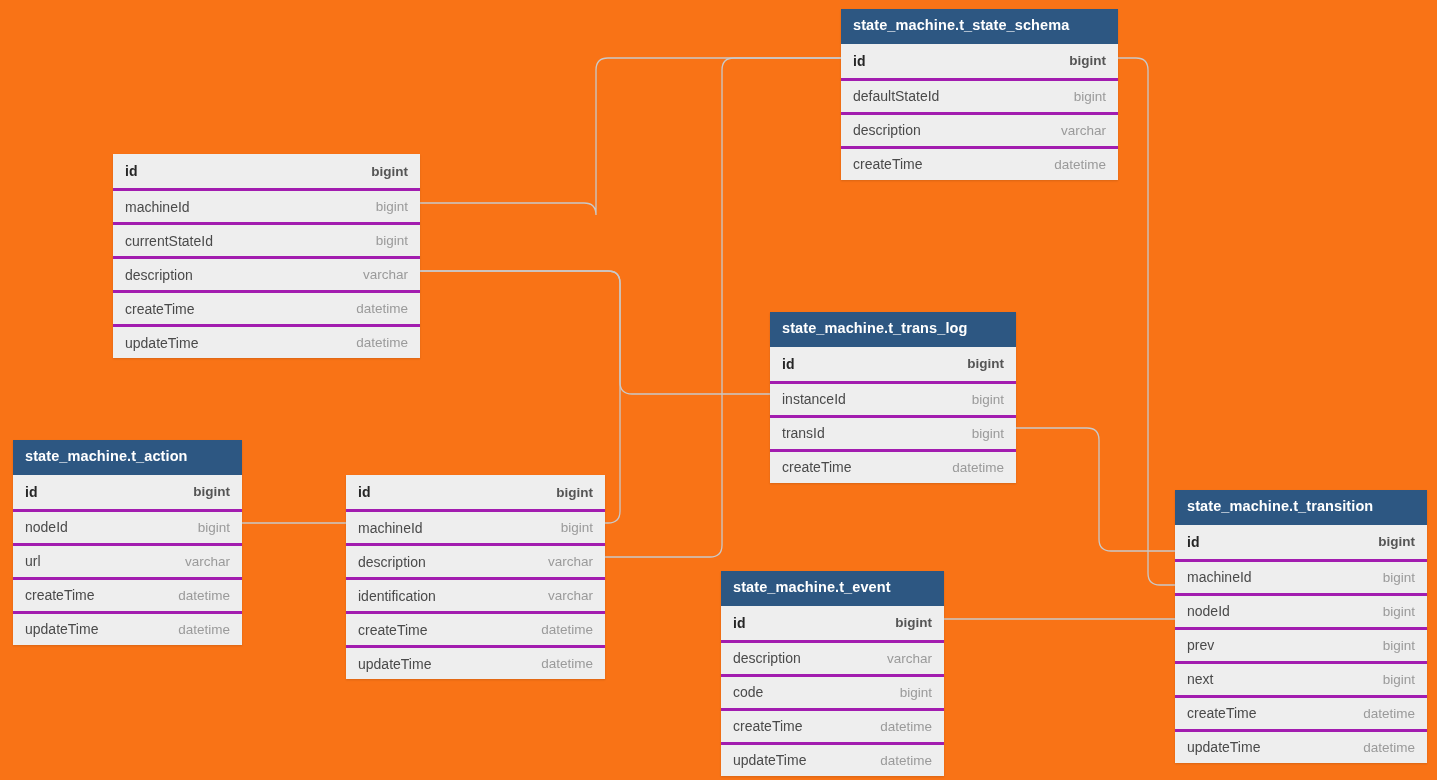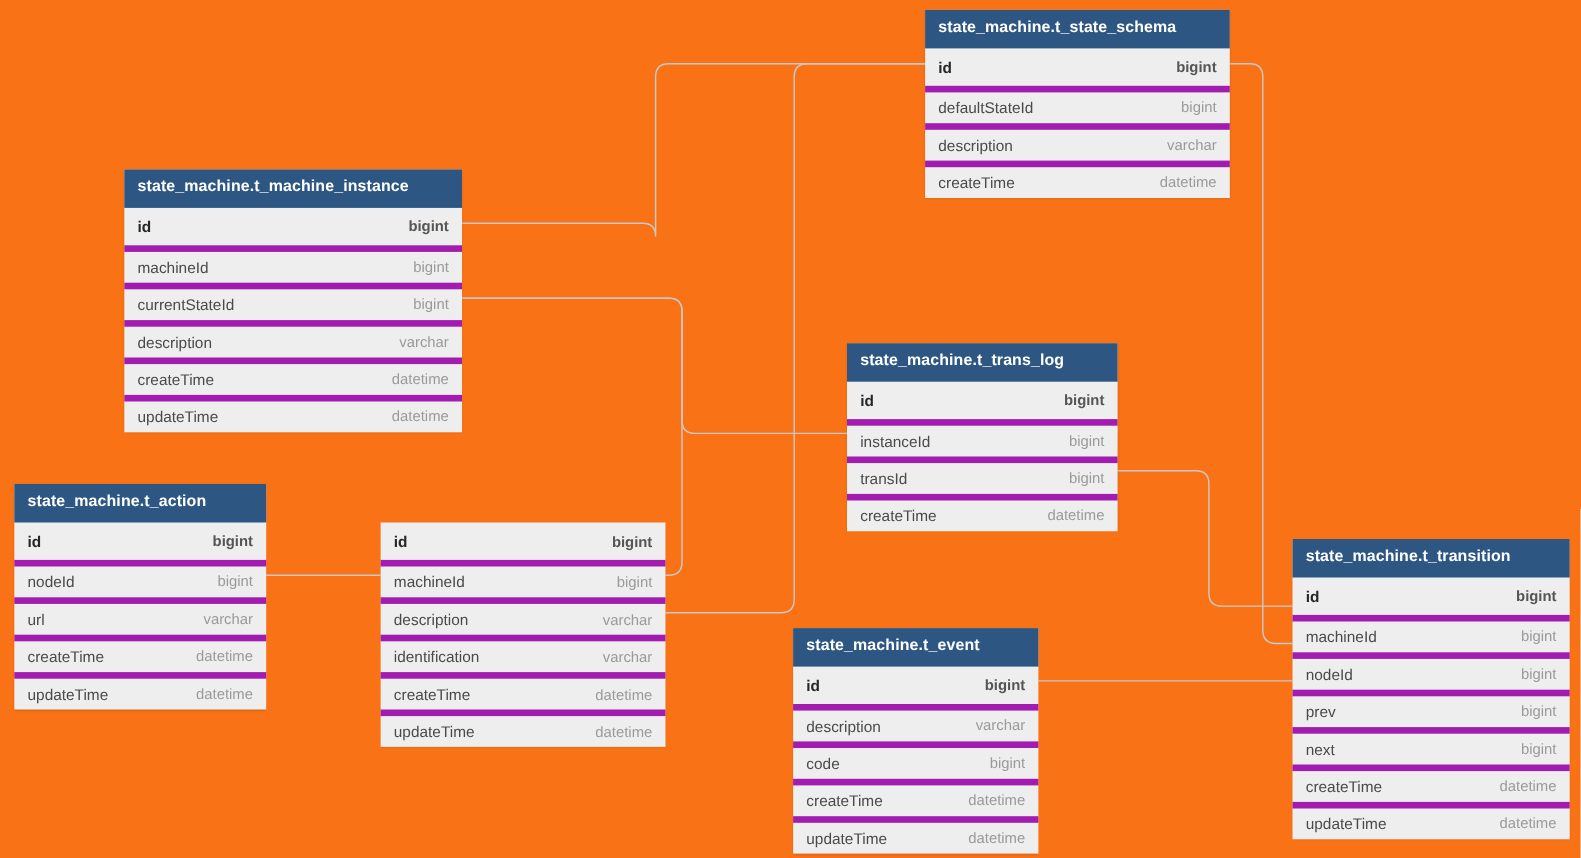--- a/index.html
+++ b/index.html
@@ -49,21 +49,21 @@
   .table-rows {
     display: block;
   }
   .field-row {
     display: flex;
     justify-content: space-between;
     align-items: center;
     padding: 0 12px;
     height: 34px;
     box-sizing: border-box;
-    border-top: 6px solid #a21caf;
+    border-top: 3px solid #a21caf;
     white-space: nowrap;
   }
   .field-row:first-child {
     border-top: none;
   }
   .field-name {
     font-size: 14px;
     color: #4a4a4a;
   }
   .field-type {
@@ -109,21 +109,20 @@
           <span class="field-name">description</span>
           <span class="field-type">varchar</span>
         </div>
         <div class="field-row">
           <span class="field-name">createTime</span>
           <span class="field-type">datetime</span>
         </div>
       </div>
     </div>
     <div class="table-card" style="left: 113px; top: 154px; width: 307px;">
-      <div class="table-header">state_machine.t_machine_instance</div>
       <div class="table-rows">
         <div class="field-row pk">
           <span class="field-name">id</span>
           <span class="field-type">bigint</span>
         </div>
         <div class="field-row">
           <span class="field-name">machineId</span>
           <span class="field-type">bigint</span>
         </div>
         <div class="field-row">

